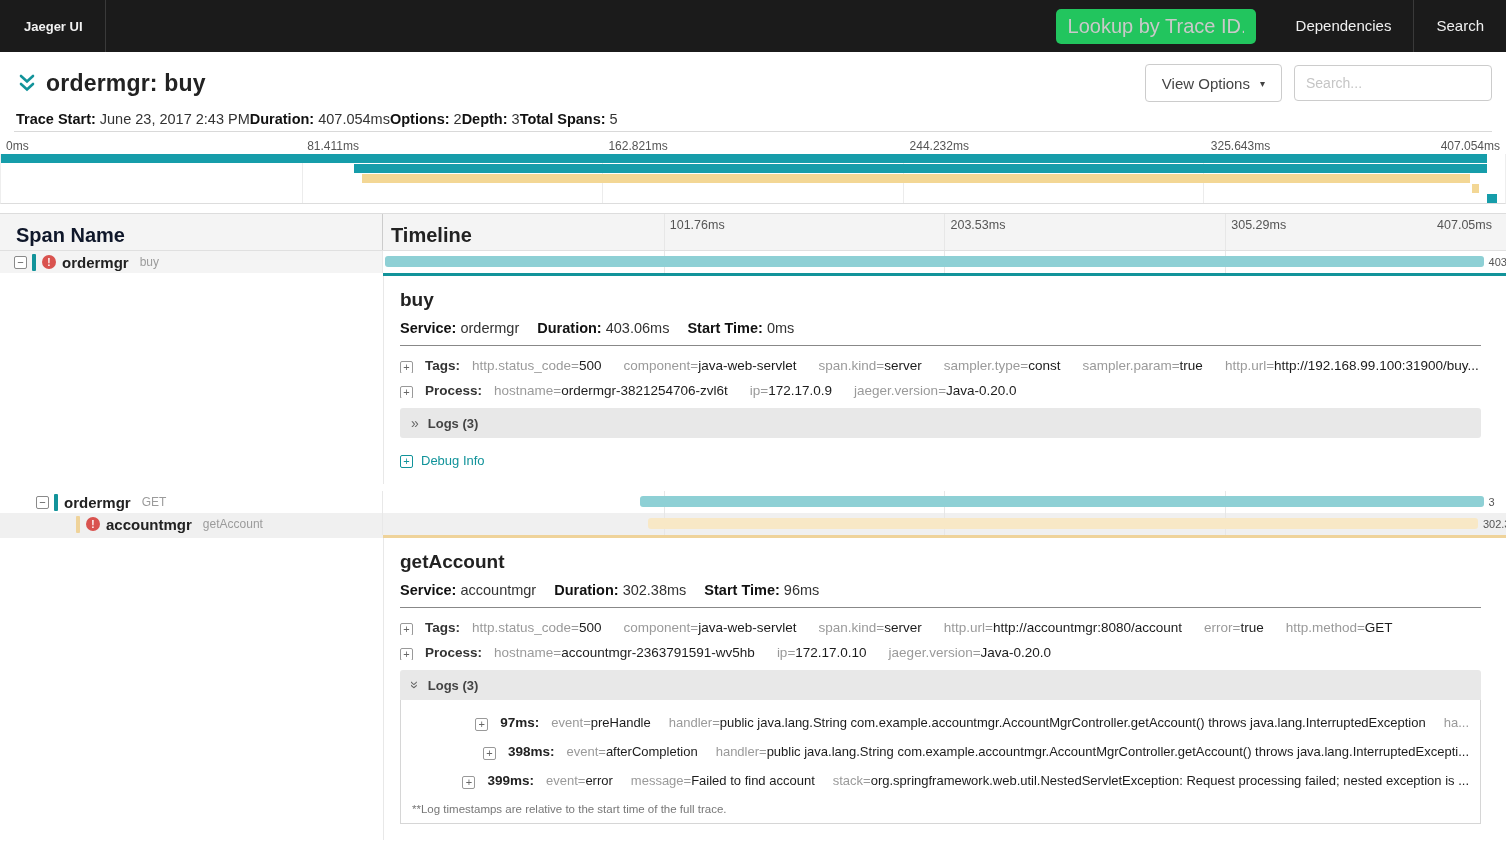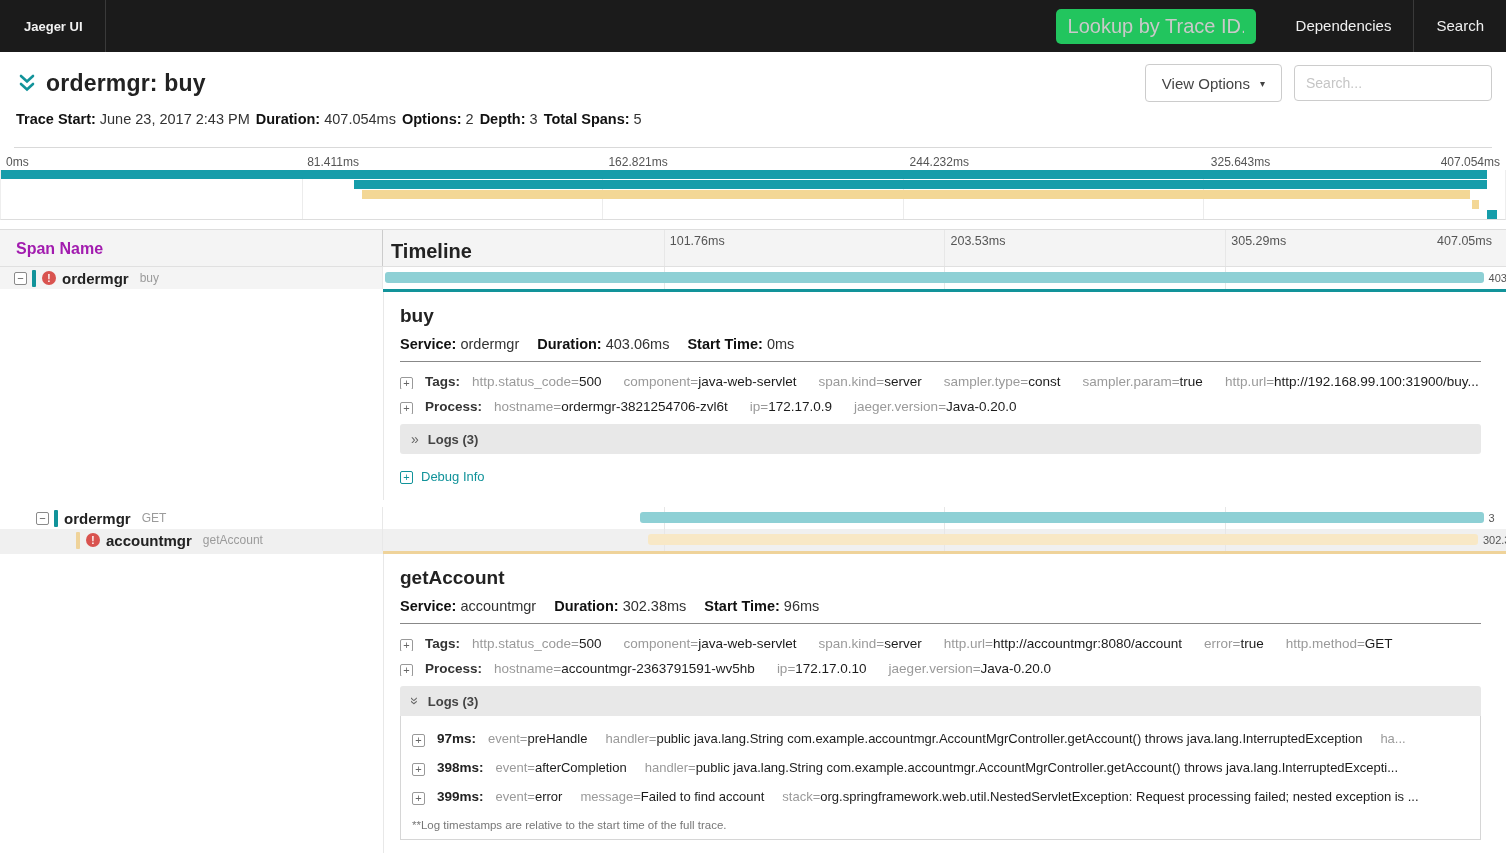--- a/index.html
+++ b/index.html
@@ -24,21 +24,21 @@
   .page-title { font-size:23px; font-weight:700; color:#222; letter-spacing:.2px; }
   .header-actions { margin-left:auto; display:flex; align-items:center; gap:12px; }
   .view-options-btn { height:38px; background:#fff; border:1px solid #ccc; border-radius:4px;
     padding:0 16px; font-size:15px; color:#444; display:flex; align-items:center; gap:10px; cursor:pointer;
     font-family:"Liberation Sans","DejaVu Sans",sans-serif; }
   .caret { font-size:10px; color:#444; }
   .trace-search-input { width:198px; height:36px; border:1px solid #ccc; border-radius:4px;
     padding:0 11px; font-size:14px; color:#333; outline:none;
     font-family:"Liberation Sans","DejaVu Sans",sans-serif; }
   .trace-search-input::placeholder { color:#c5c5c5; }
-  .meta-row { display:flex; align-items:baseline; gap:6px; padding:9px 0 20px 2px;
+  .meta-row { display:flex; align-items:baseline; gap:0; padding:9px 0 4px 2px;
     border-bottom:1px solid #d9d9d9; font-size:14.5px; }
   .meta-item .lab { font-weight:700; color:#111; }
   .meta-item .val { color:#333; margin-left:4px; }
 
   
   .minimap { margin-top:7px; position:relative; }
   .mm-ticks { position:relative; height:15px; font-size:12px; color:#555; }
   .mm-ticks .tick { position:absolute; top:0; white-space:nowrap; }
   .mm-ticks .tick-last { right:6px; }
   .mm-canvas { position:relative; height:50px; border-bottom:1px solid #ddd;
@@ -48,21 +48,21 @@
     background-size:1px 100%; background-position:20% 0,40% 0,60% 0,80% 0; background-repeat:no-repeat; }
   .mm-bar { position:absolute; height:9px; }
 
   
   .table-section { margin-top:9px; }
   .gridlines { background-image:linear-gradient(#e7e7e7,#e7e7e7),linear-gradient(#e7e7e7,#e7e7e7),
       linear-gradient(#e7e7e7,#e7e7e7);
     background-size:1px 100%; background-position:25% 0,50% 0,75% 0; background-repeat:no-repeat; }
   .thead { display:grid; grid-template-columns:383px 1fr; height:38px;
     border-top:1px solid #ddd; border-bottom:1px solid #e0e0e0; background:#f4f4f4; }
-  .th-name { font-size:16px; font-weight:700; color:#a21caf; padding:10px 0 0 16px; border-right:1px solid #ccc; }
+  .th-name { font-size:20px; font-weight:700; color:#0f172a; padding:10px 0 0 16px; border-right:1px solid #ccc; }
   .th-timeline { position:relative; }
   .th-timeline .tl-header-label { font-size:20px; font-weight:700; color:#222; position:absolute; left:8px; top:10px; }
   .th-timeline .tick { position:absolute; top:4px; font-size:12.5px; color:#555; white-space:nowrap; }
   .th-timeline .tick-last { right:14px; }
 
   .span-row { display:grid; grid-template-columns:383px 1fr; height:22px; position:relative; cursor:pointer; }
   .span-row.tall { height:25px; }
   .name-cell { display:flex; align-items:center; border-right:1px solid #e8e8e8; overflow:hidden; height:22px; }
   .row-sel1 .name-cell { background:#f4f4f4; }
   .row-sel2 { background:#f0f0f0; }
@@ -102,21 +102,21 @@
   .sq.teal { border-color:#11939a; color:#11939a; }
   .logs-bar { height:30px; background:#e8e8e8; border-radius:3px; display:flex; align-items:center;
     gap:9px; padding:0 11px; font-size:13px; font-weight:700; color:#444; margin-top:6px; cursor:pointer; }
   .chev { color:#666; font-size:14px; font-weight:400; display:inline-block; }
   .chev.down { transform:rotate(90deg); }
   .debug-info { margin-top:15px; display:flex; align-items:center; gap:8px; font-size:13px; color:#11939a; cursor:pointer; }
   .logs-box { margin-top:6px; }
   .logs-box .logs-bar { margin-top:0; border-radius:3px 3px 0 0; }
   .logs-body { border:1px solid #d6d6d6; border-top:none; background:#fff; padding:8px 11px 8px 11px; }
   .log-entry { display:flex; align-items:baseline; gap:12px; font-size:13px; padding:7px 0;
-    white-space:nowrap; overflow:hidden; cursor:pointer; }
+    white-space:nowrap; overflow:hidden; cursor:pointer;justify-content:flex-end; }
   .log-time { font-weight:700; color:#222; font-size:13.5px; }
   .log-entry .kv-list { gap:18px; }
   .log-footnote { font-size:11.5px; color:#777; margin-top:8px; }
 </style>
 </head>
 <body>
 
 <header class="topnav">
   <span class="brand">Jaeger UI</span>
   <span class="nav-divider"></span>

